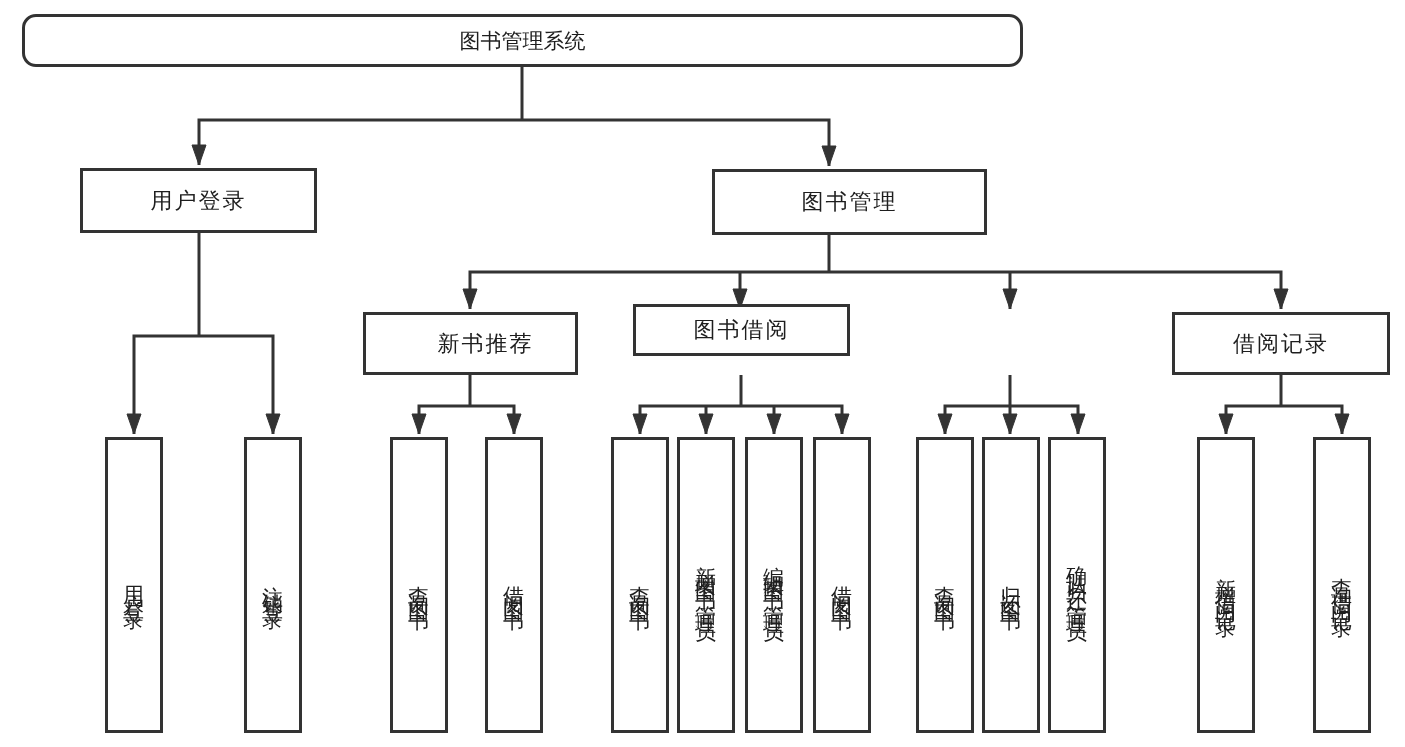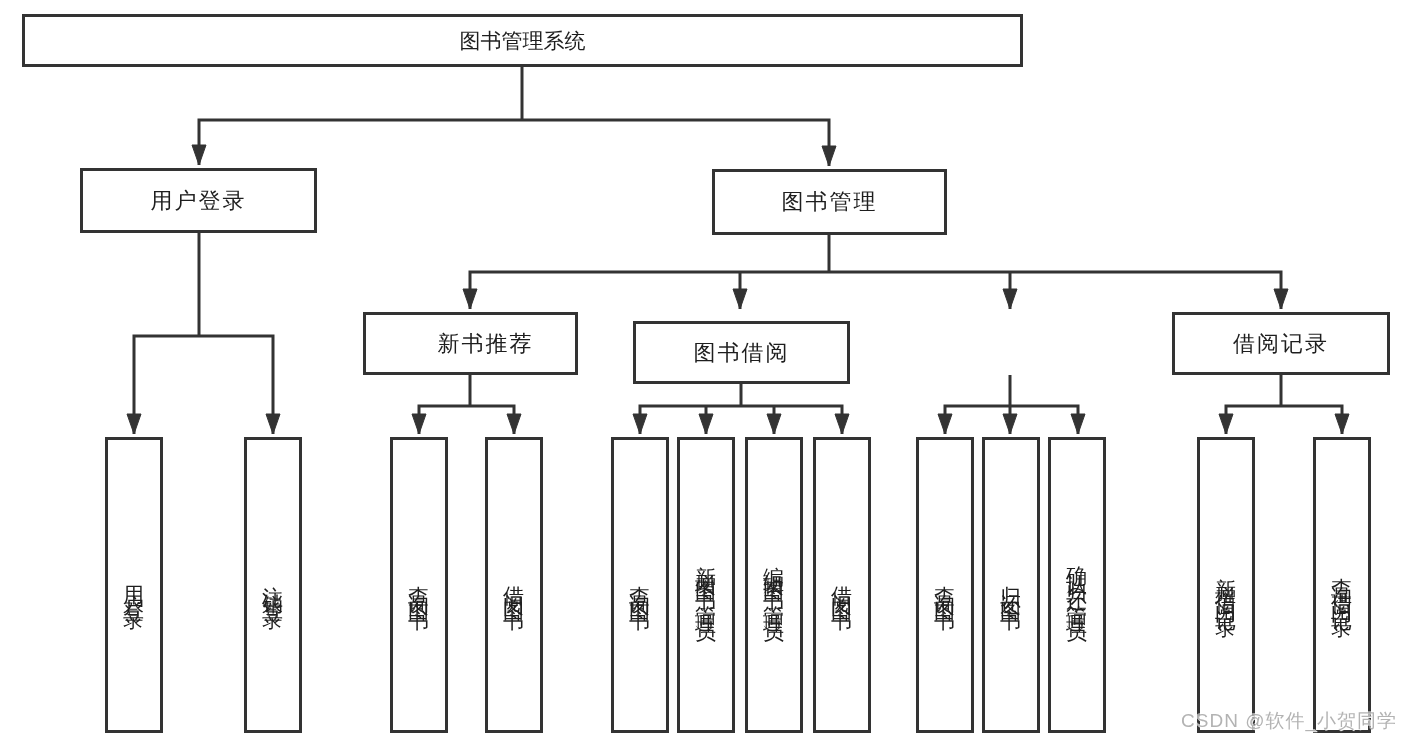--- a/index.html
+++ b/index.html
@@ -116,27 +116,27 @@
       <line x1="1010" y1="375" x2="1010" y2="434" marker-end="url(#arrowhead)"></line>
       <polyline points="1010,406 945,406 945,434" marker-end="url(#arrowhead)"></polyline>
       <polyline points="1010,406 1078,406 1078,434" marker-end="url(#arrowhead)"></polyline>
 
       <line x1="1281" y1="375" x2="1281" y2="406"></line>
       <polyline points="1281,406 1226,406 1226,434" marker-end="url(#arrowhead)"></polyline>
       <polyline points="1281,406 1342,406 1342,434" marker-end="url(#arrowhead)"></polyline>
     </g>
   </svg>
 
-  <div class="node root" style="left:22px; top:14px; width:1001px; height:53px;">图书管理系统</div>
+  <div class="node root" style="left:22px; top:14px; width:1001px; height:53px;border-radius:14px;">图书管理系统</div>
 
   <div class="node h" style="left:80px; top:168px; width:237px; height:65px;">用户登录</div>
-  <div class="node h" style="left:712px; top:169px; width:235px; height:66px;">图书管理</div>
+  <div class="node h" style="left:712px; top:169px; width:275px; height:66px;">图书管理</div>
 
   <div class="node h" style="left:363px; top:312px; width:215px; height:63px;padding-left:30px;">新书推荐</div>
-  <div class="node h" style="left:633px; top:321px; width:217px; height:63px;">图书借阅</div>
+  <div class="node h" style="left:633px; top:304px; width:217px; height:52px;">图书借阅</div>
   <div class="node h" style="left:1172px; top:312px; width:218px; height:63px;">借阅记录</div>
 
   <div class="leaf" style="left:105px;">
     <span class="vtext">用户登录</span>
   </div>
   <div class="leaf" style="left:244px;">
     <span class="vtext">注销登录</span>
   </div>
 
   <div class="leaf" style="left:390px;">
@@ -169,15 +169,14 @@
     <span class="vtext">确认归还（管理员）</span>
   </div>
 
   <div class="leaf" style="left:1197px;">
     <span class="vtext">新增借阅记录</span>
   </div>
   <div class="leaf" style="left:1313px;">
     <span class="vtext">查询借阅记录</span>
   </div>
 
-  <div id="watermark">CSDN @软件_小贺同学</div>
 
 </div>
 
 </body></html>

